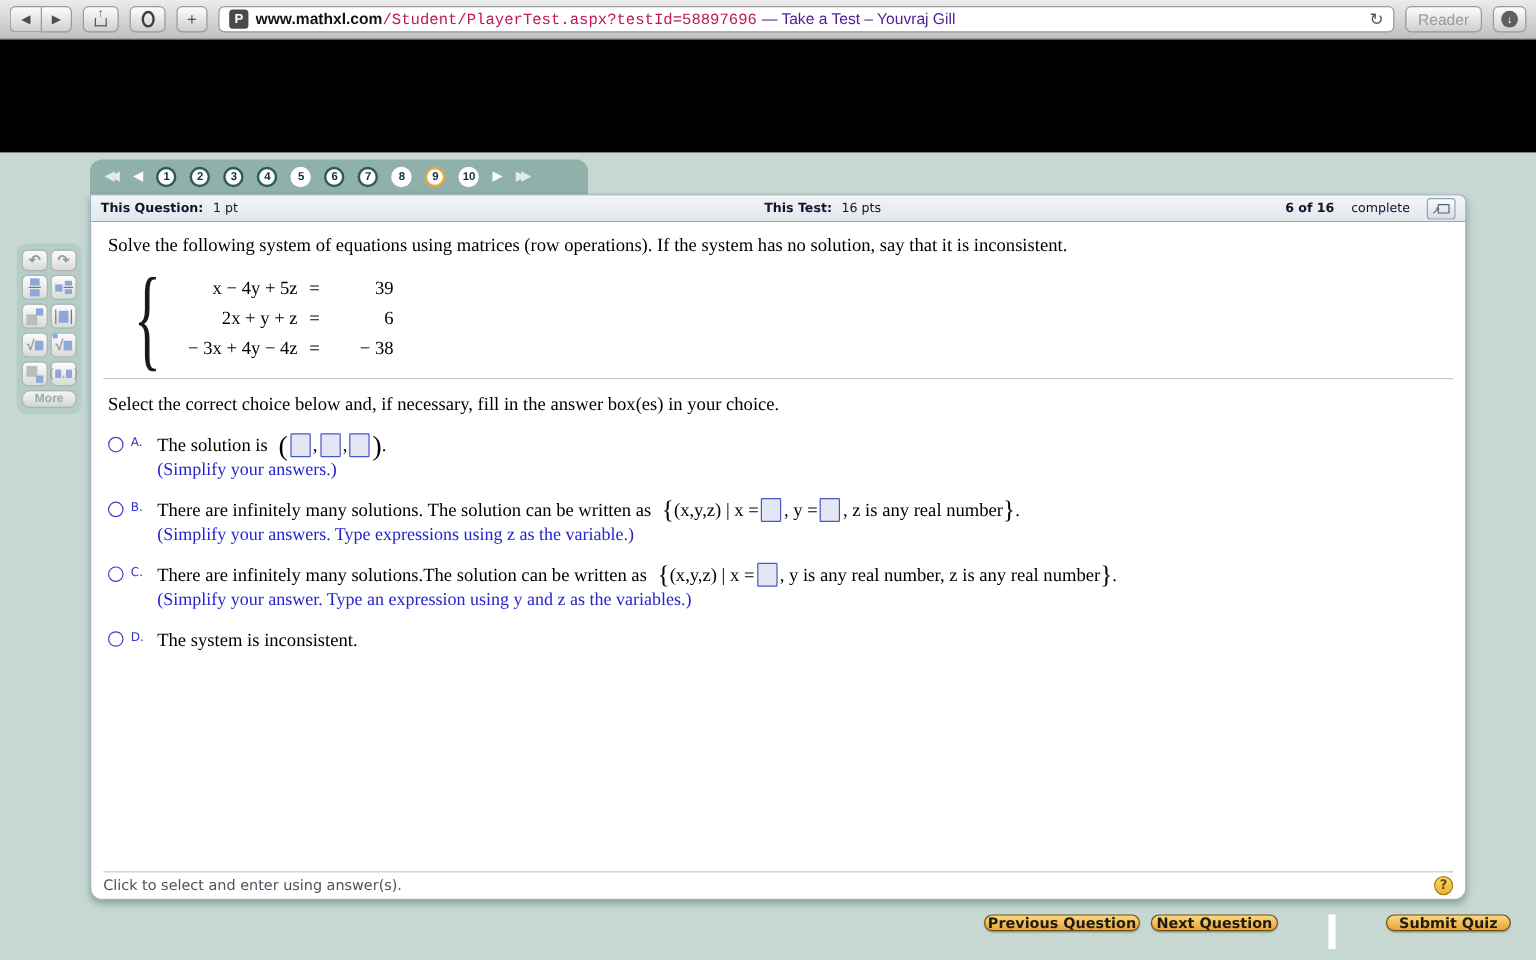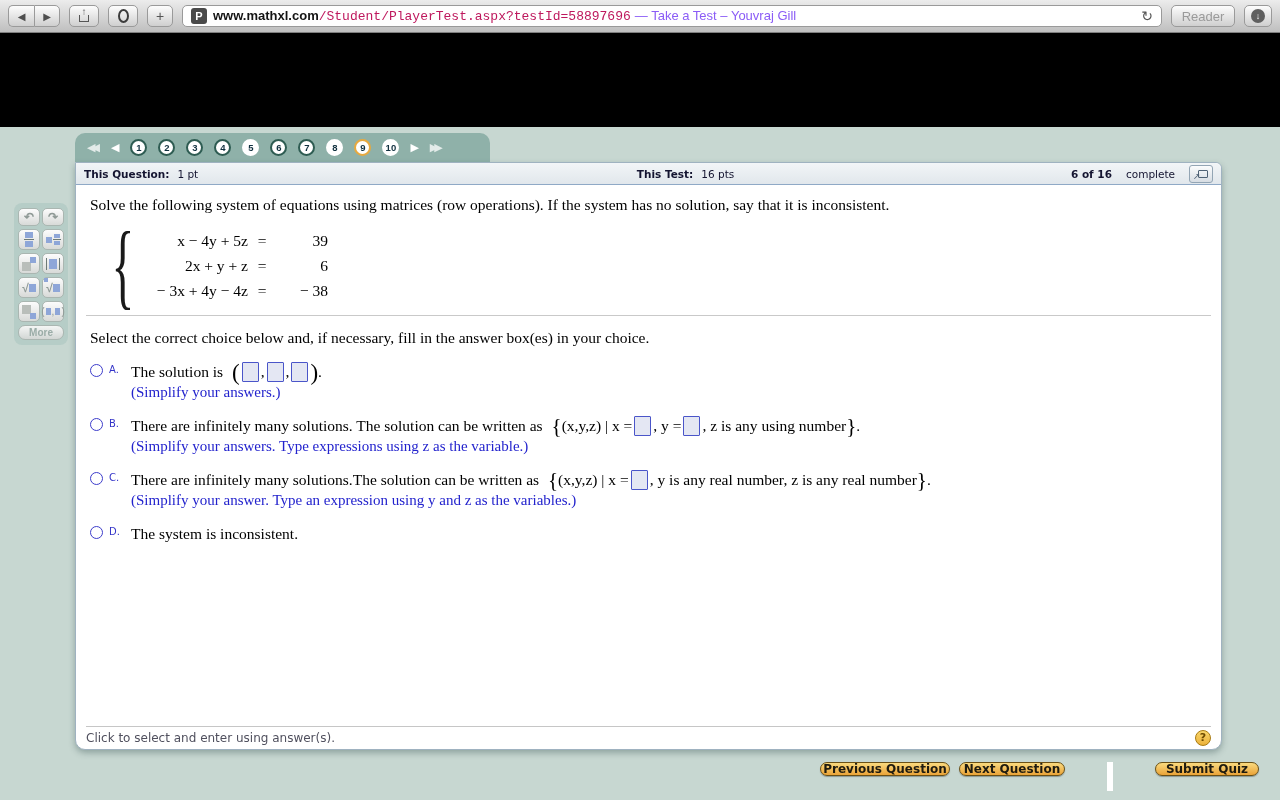--- a/index.html
+++ b/index.html
@@ -23,21 +23,21 @@
   .share-arrow { position:absolute; top:1px; font-size:10px; line-height:10px; color:#555; }
   .oval-btn { width:30px; }
   .oval-ring { width:11px; height:14px; border:2px solid #3c3c3c; border-radius:50%; }
   .plus-btn { width:26px; font-size:14px; }
   .urlbar { flex:1; height:22px; background:#fff; border:1px solid #9a9a9a; border-radius:5px;
     display:flex; align-items:center; padding:0 8px; gap:6px; font-size:13px; min-width:0; }
   .favicon { width:16px; height:16px; background:#4a4a4a; border-radius:3px; color:#fff;
     font-size:11px; font-weight:bold; display:flex; align-items:center; justify-content:center; flex:none; }
   .url-domain { color:#141414; font-weight:bold; white-space:nowrap; }
   .url-path { color:#be185d; white-space:nowrap;font-family:Liberation Mono, monospace; }
-  .url-suffix { color:#8b5cf6; white-space:nowrap; margin-left:4px;margin-top:24px; }
+  .url-suffix { color:#4c1d95; white-space:nowrap; margin-left:4px;margin-top:24px; }
   .url-refresh { margin-left:auto; color:#555; font-size:14px; }
   .reader-btn { width:64px; color:#9a9a9a; font-size:13px; }
   .dl-btn { width:28px; }
   .dl-circle { width:14px; height:14px; background:#5f5f5f; border-radius:50%; color:#fff;
     font-size:9px; display:flex; align-items:center; justify-content:center; }
 
   
   .black-band { position:absolute; top:33px; left:0; width:1280px; height:94px; background:#000; }
 
   
@@ -239,21 +239,21 @@
             <div class="hint">(Simplify your answers.)</div>
           </div>
         </div>
 
         <div class="choice">
           <span class="radio"></span>
           <span class="letter">B.</span>
           <div>
             <div class="choice-content">
               <span>There are infinitely many solutions. The solution can be written as</span>
-              <span class="brace-sm sp-l">{</span><span>(x,y,z) | x =</span><span class="abox"></span><span>, y =</span><span class="abox"></span><span>, z is any using number</span><span class="brace-sm">}</span><span>.</span>
+              <span class="brace-sm sp-l">{</span><span>(x,y,z) | x =</span><span class="abox"></span><span>, y =</span><span class="abox"></span><span>, z is any real number</span><span class="brace-sm">}</span><span>.</span>
             </div>
             <div class="hint">(Simplify your answers. Type expressions using z as the variable.)</div>
           </div>
         </div>
 
         <div class="choice">
           <span class="radio"></span>
           <span class="letter">C.</span>
           <div>
             <div class="choice-content">

